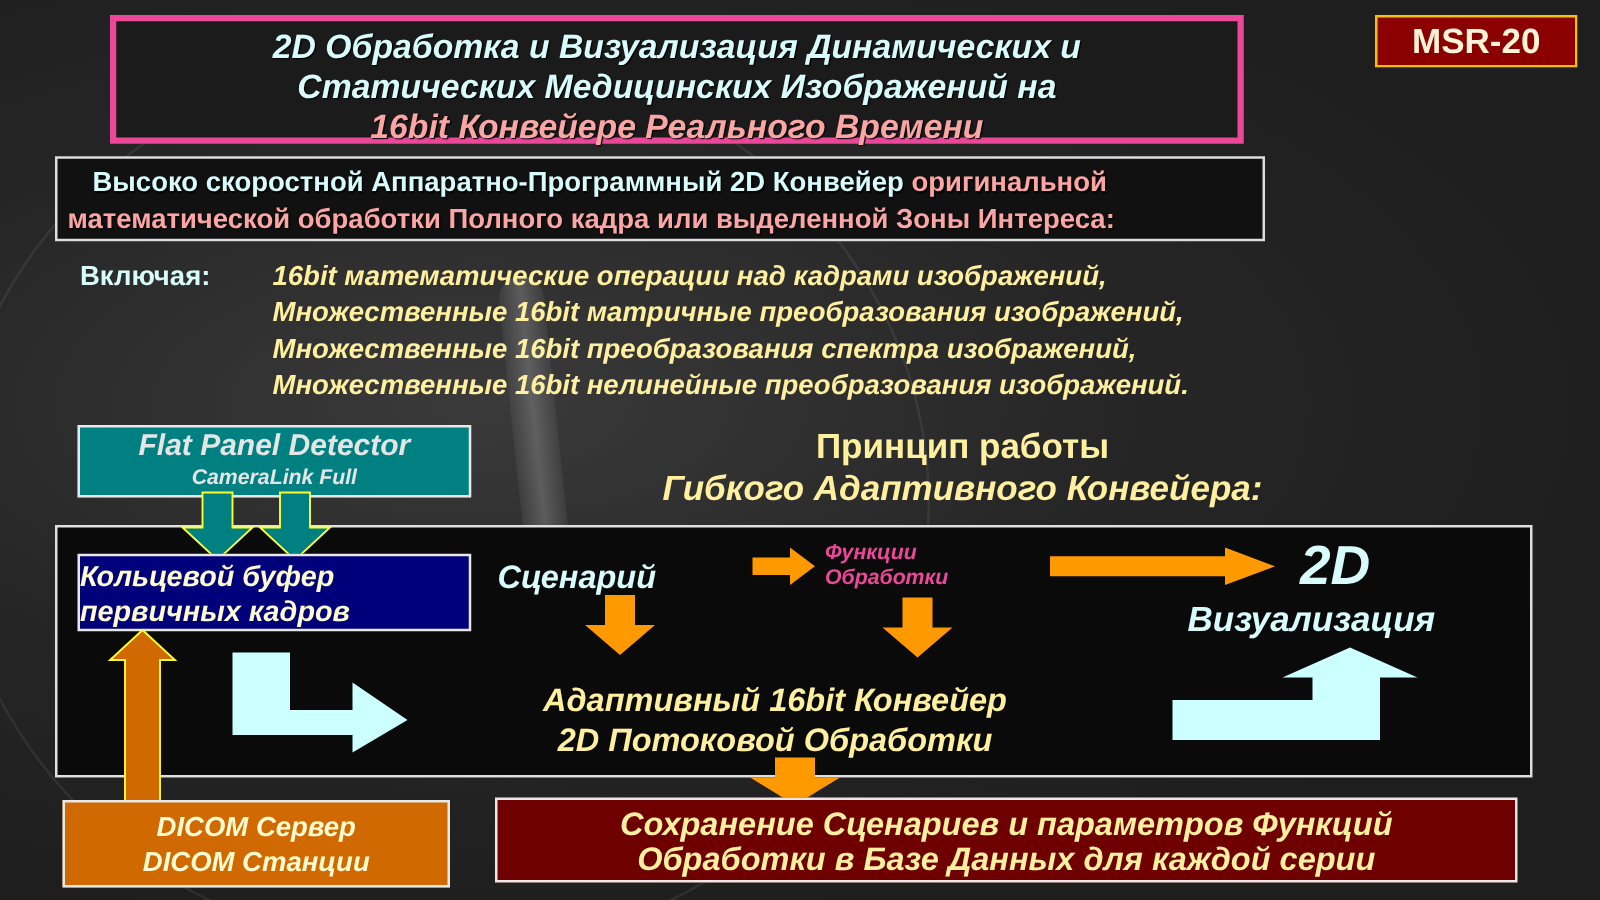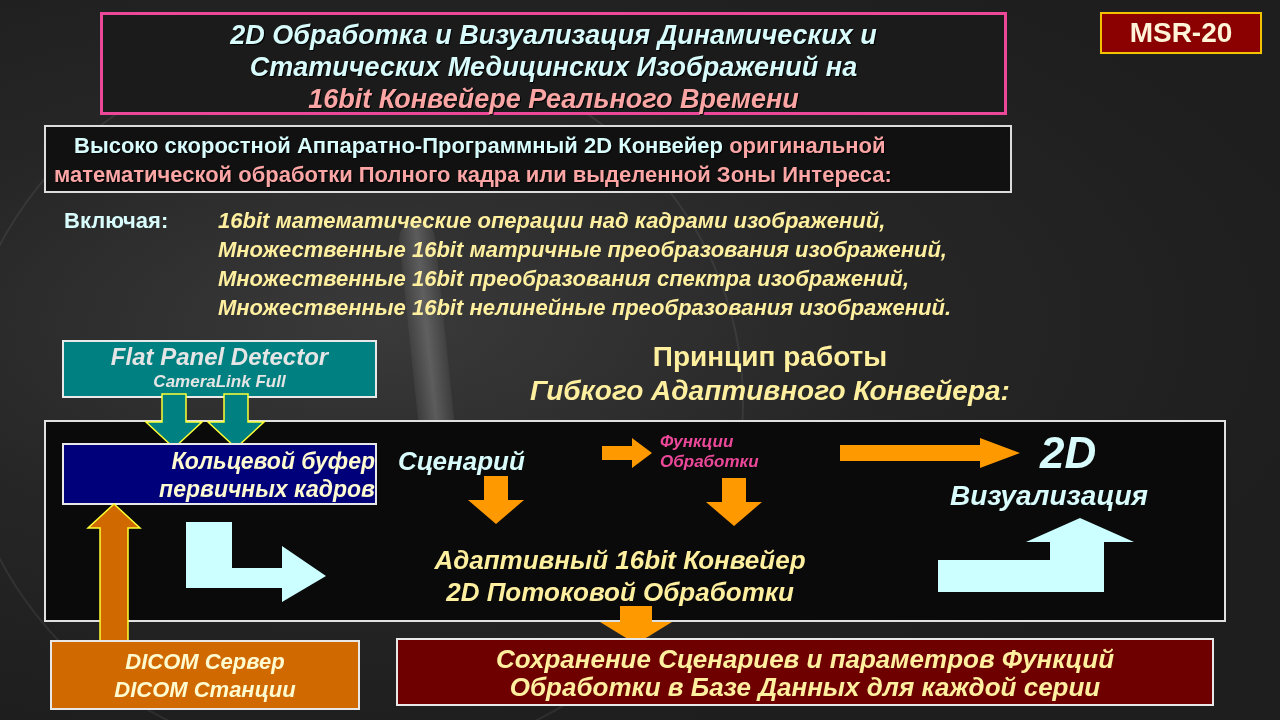--- a/index.html
+++ b/index.html
@@ -13,24 +13,23 @@
     border-radius:50%; border:2px solid rgba(255,255,255,0.07);
   }
   .bg-vessel {
     position:absolute; left:415px; top:220px; width:36px; height:340px;
     background: linear-gradient(90deg, rgba(120,120,120,0.15), rgba(170,170,170,0.35), rgba(120,120,120,0.15));
     border-radius:18px; transform: rotate(-6deg);
   }
   .abs { position:absolute; }
   .title-box {
     left:88px; top:12px; width:907px; height:103px;
-    background:#1b1b1b; border:3px solid #ec4899; box-sizing:border-box;
+    background:#1b1b1b; border:5px solid #ec4899; box-sizing:border-box;
     text-align:center; font-style:italic; font-weight:bold; font-size:27px; line-height:32px;
     padding-top:4px;
-    margin-left:12px;
   }
   .cyan { color:#d8fbfb; text-shadow: 1px 1px 1px #000; }
   .yellow { color:#fca5a5; text-shadow: 1px 1px 1px #000; }
   .badge {
     left:1100px; top:12px; width:162px; height:42px; box-sizing:border-box;
     background:#8b0000; border:2px solid #f2c200; outline:1px solid #222;
     color:#fff4d8; font-weight:bold; font-size:28px; text-align:center; line-height:38px;
   }
   .subtitle-box {
     left:44px; top:125px; width:968px; height:68px; box-sizing:border-box;
@@ -54,21 +53,21 @@
   }
   .fpd-box {
     left:62px; top:340px; width:315px; height:58px; box-sizing:border-box;
     background:#008080; border:2px solid #e8e8e8; text-align:center;
     color:#e5e5e5; font-weight:bold; font-style:italic;
   }
   .fpd-box .t1 { font-size:24px; line-height:30px; }
   .fpd-box .t2 { font-size:17px; line-height:20px; }
   .ring-box {
     left:62px; top:443px; width:315px; height:62px; box-sizing:border-box;
-    background:#00007a; border:2px solid #e8e8e8; text-align:right;
+    background:#00007a; border:2px solid #e8e8e8; text-align:left;
     color:#fffbd0; font-weight:bold; font-style:italic; font-size:23px; line-height:28px; padding-top:2px;
   }
   .dicom-box {
     left:50px; top:640px; width:310px; height:70px; box-sizing:border-box;
     background:#d06a00; border:2px solid #e8e8e8; text-align:center;
     color:#fffbd0; font-weight:bold; font-style:italic; font-size:22px; line-height:28px; padding-top:6px;
   }
   .save-box {
     left:396px; top:638px; width:818px; height:68px; box-sizing:border-box;
     background:#6e0000; border:2px solid #e8e8e8; text-align:center;

